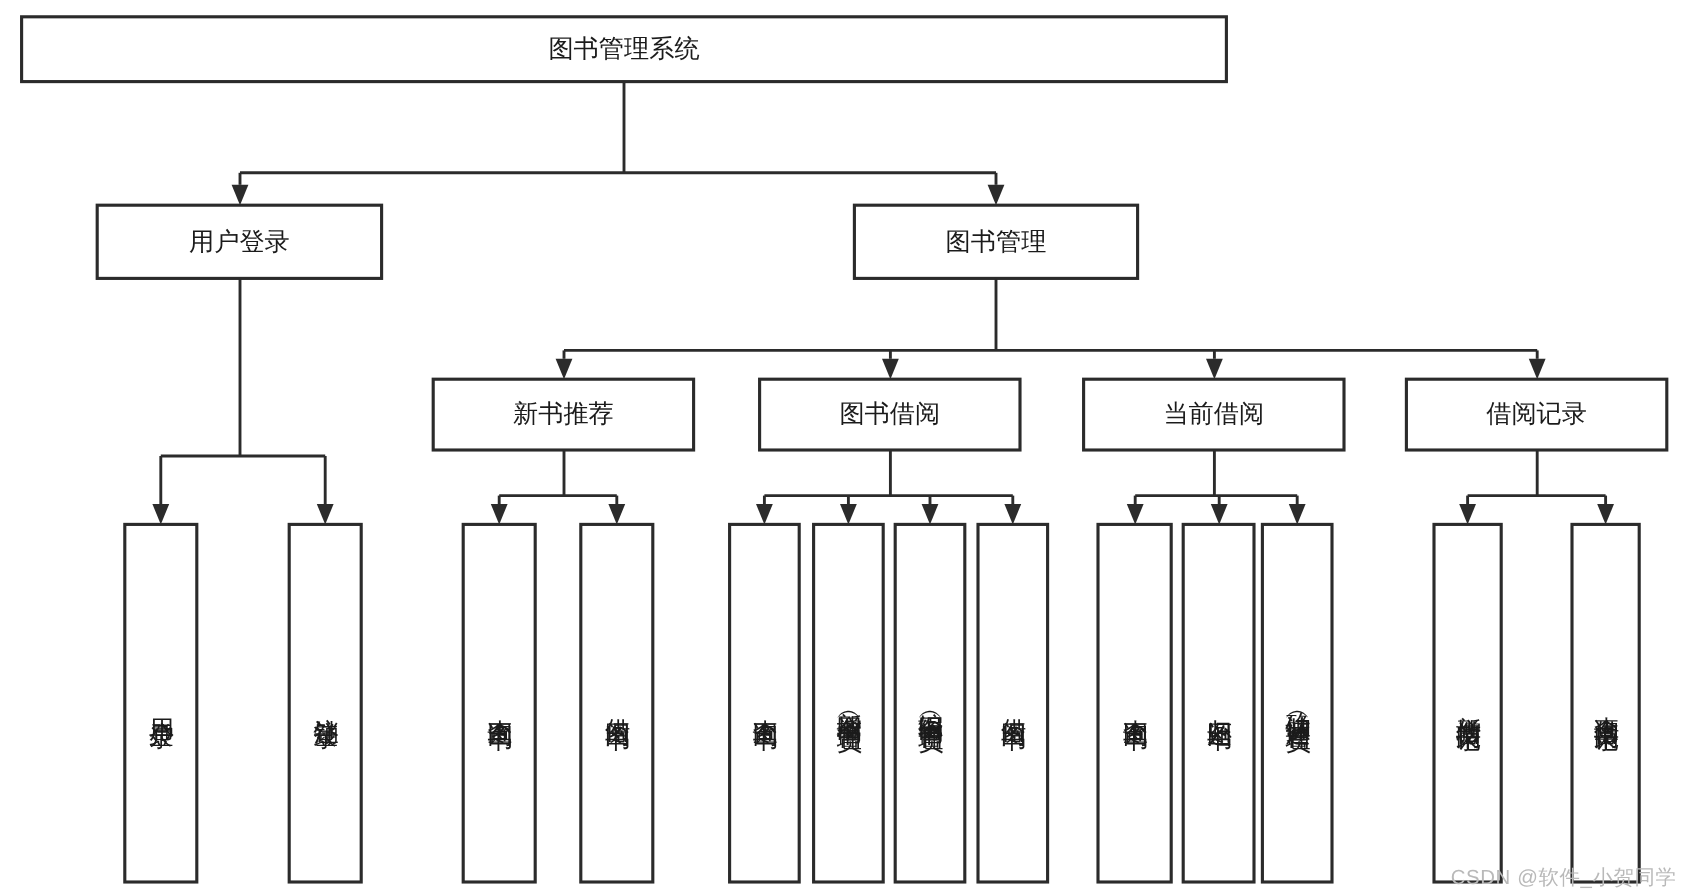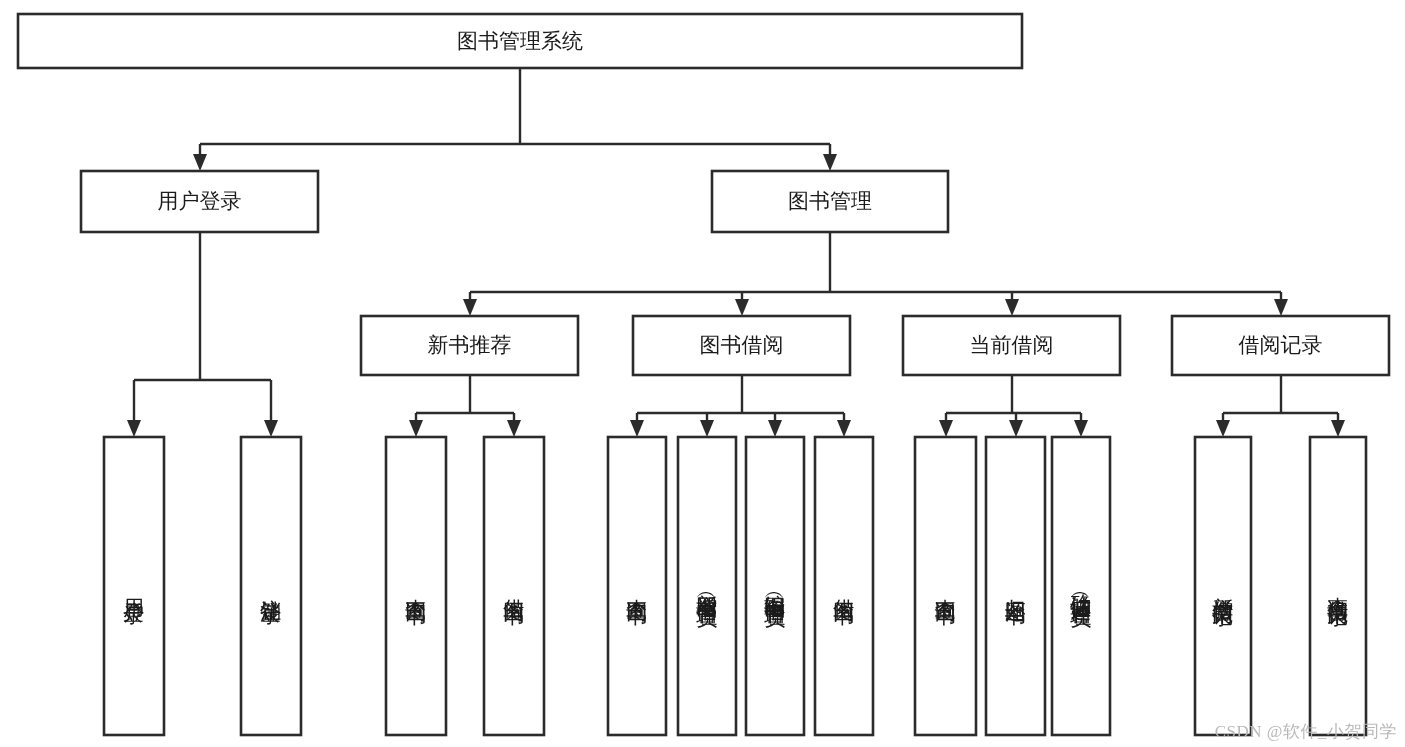--- a/index.html
+++ b/index.html
@@ -63,21 +63,21 @@
     display: flex;
     align-items: center;
     justify-content: center;
     text-align: center;
     pointer-events: none;
   }
   .watermark {
     position: absolute;
     right: 8px;
     bottom: 4px;
-    font-family: Liberation Serif, serif;
+    font-family: Liberation Sans, sans-serif;
     font-size: 17px;
     color: #b9b9b9;
     letter-spacing: 0.5px;
     white-space: nowrap;
     text-align: center;
   }
 </style>
 </head>
 <body>
 

